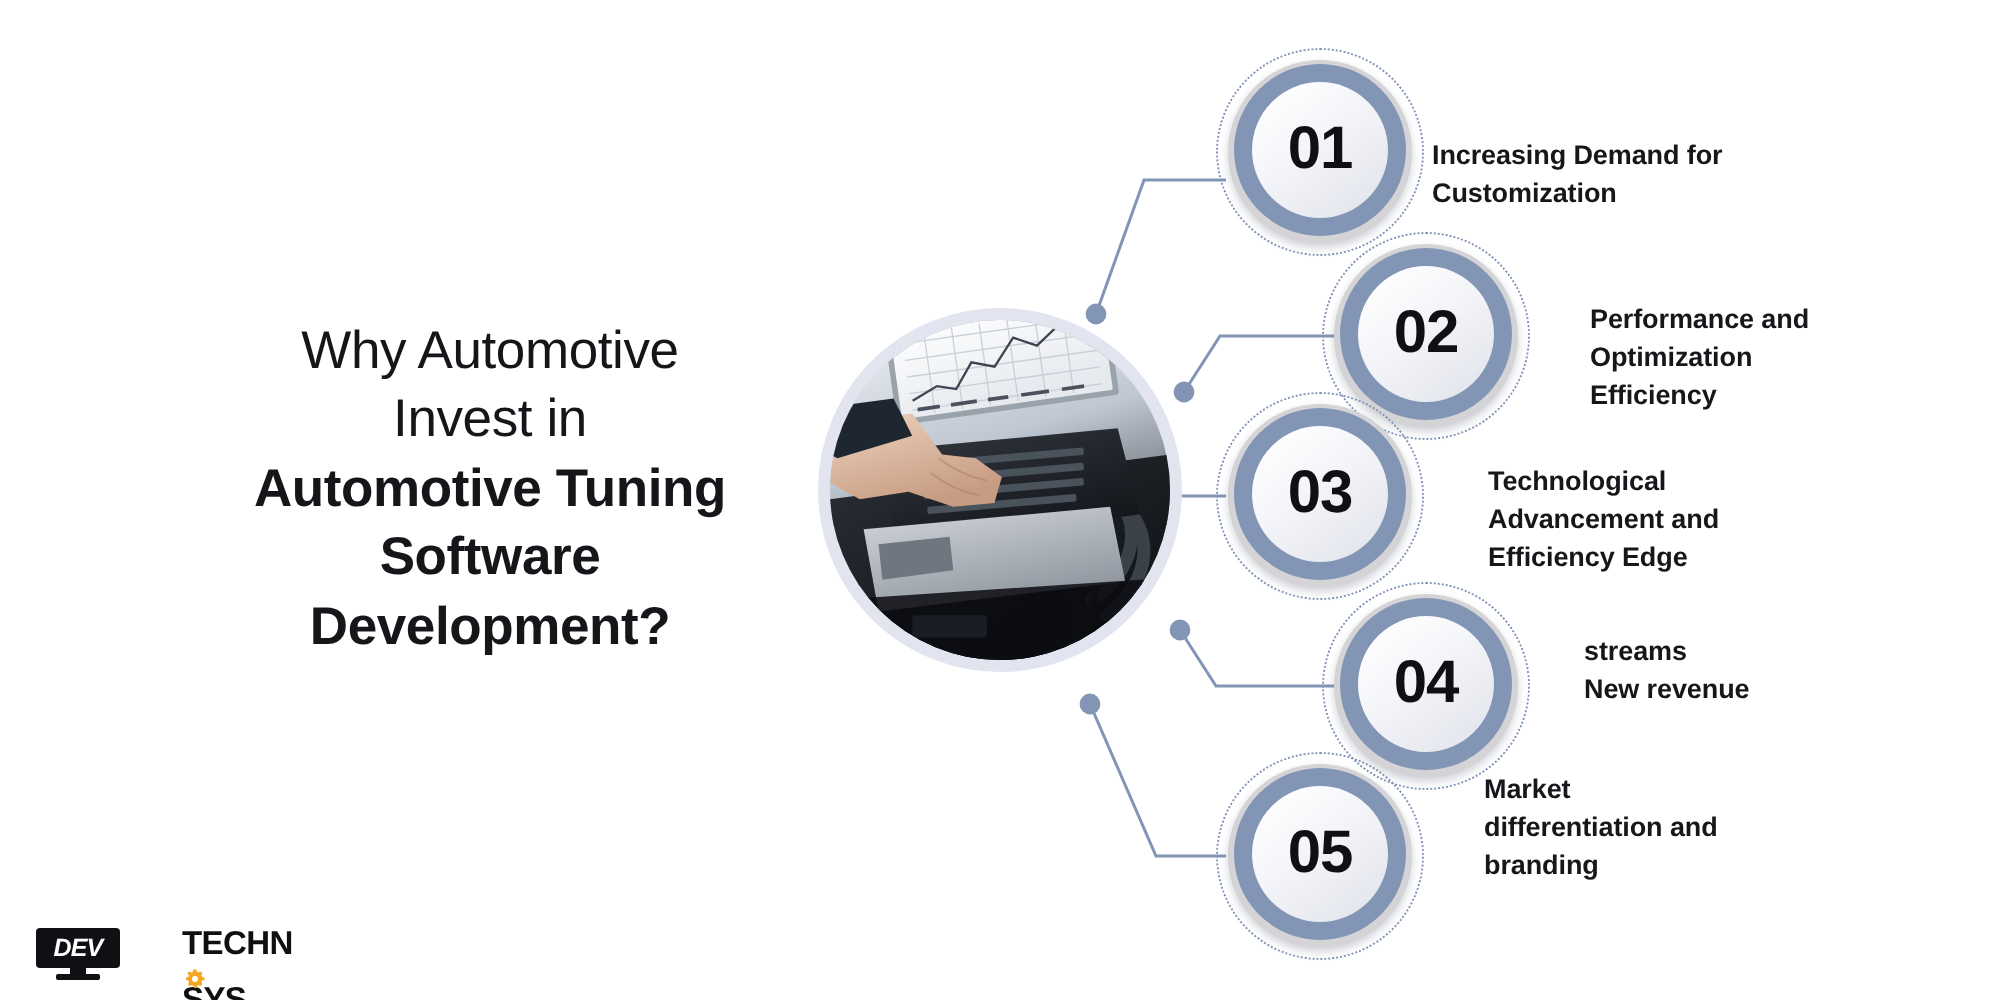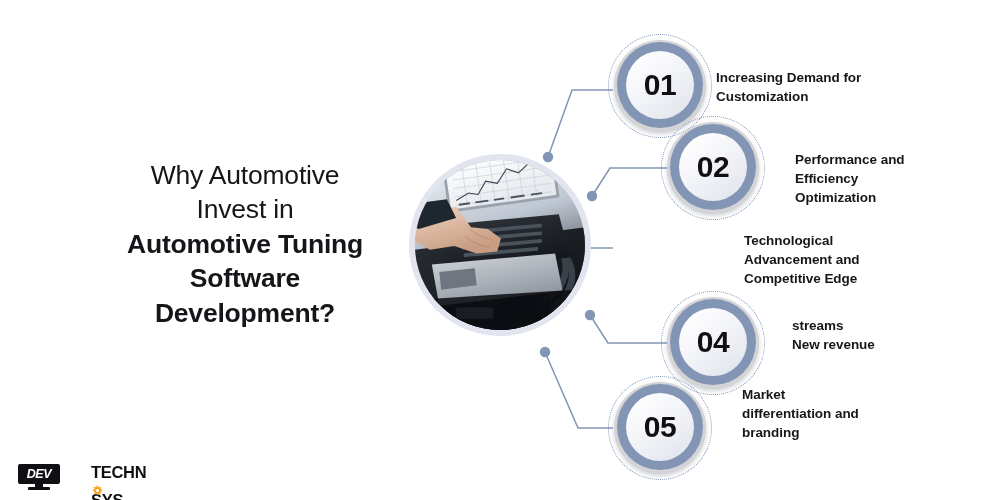--- a/index.html
+++ b/index.html
@@ -322,21 +322,21 @@
       <g stroke="#a88068" stroke-width="1" fill="none" opacity="0.55">
         <path d="M58,74 C66,80 74,84 84,86"></path>
         <path d="M54,82 C62,88 70,92 80,94"></path>
       </g>
 
       <path d="M0,150 L182,138 L182,182 L0,182 Z" fill="#0a0c10" opacity="0.85"></path>
       <rect x="44" y="158" width="40" height="12" rx="2" fill="#1a1e24"></rect>
     </svg>
   </div>
 
-  <div class="node" style="left:608px; top:34px;">
+  <div class="node" style="left:608px; top:24px;">
     <div class="dotted"></div>
     <div class="halo"></div>
     <div class="ring"></div>
     <div class="inner">
       <span class="num">01</span>
     </div>
   </div>
   <div class="item-label" style="left:716px; top:68px; width:200px;">
     <div>Increasing Demand for</div>
     <div>Customization</div>
@@ -345,28 +345,36 @@
   <div class="node" style="left:661px; top:116px;">
     <div class="dotted"></div>
     <div class="halo"></div>
     <div class="ring"></div>
     <div class="inner">
       <span class="num">02</span>
     </div>
   </div>
   <div class="item-label" style="left:795px; top:150px; width:190px;">
     <div>Performance and</div>
+    <div>Optimization</div>
     <div>Efficiency</div>
-    <div>Optimization</div>
-  </div>
-
+  </div>
+
+  <div class="node" style="left:608px; top:196px;">
+    <div class="dotted"></div>
+    <div class="halo"></div>
+    <div class="ring"></div>
+    <div class="inner">
+      <span class="num">03</span>
+    </div>
+  </div>
   <div class="item-label" style="left:744px; top:231px; width:200px;">
     <div>Technological</div>
     <div>Advancement and</div>
-    <div>Competitive Edge</div>
+    <div>Efficiency Edge</div>
   </div>
 
   <div class="node" style="left:661px; top:291px;">
     <div class="dotted"></div>
     <div class="halo"></div>
     <div class="ring"></div>
     <div class="inner">
       <span class="num">04</span>
     </div>
   </div>

